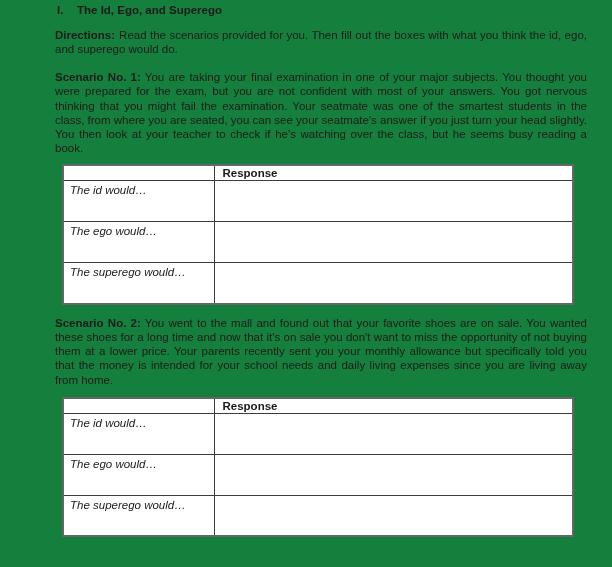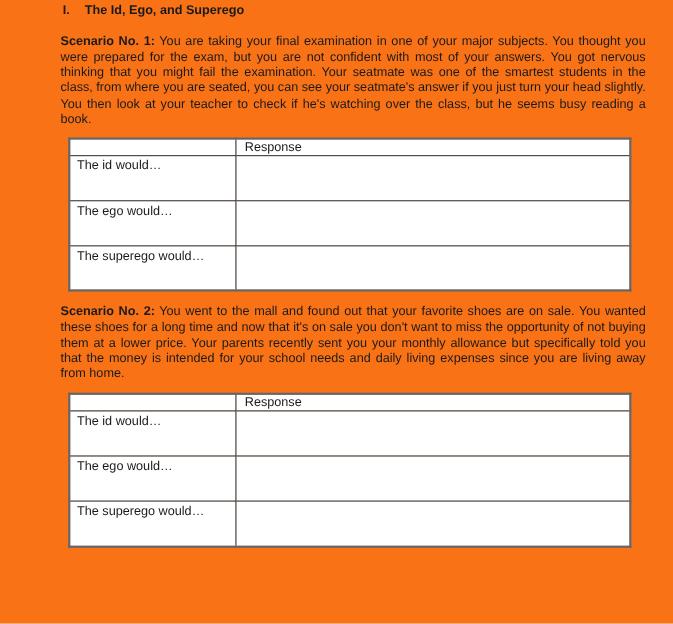--- a/index.html
+++ b/index.html
@@ -6,21 +6,21 @@
   html, body { background: #ffffff; }
   body {
     width: 612px; height: 567px;
     font-family: "Liberation Sans", "DejaVu Sans", sans-serif;
     color: #1a1a1a;
     overflow: hidden;
   }
   .page {
     position: relative;
     width: 612px; height: 567px;
-    background: #f97316;
+    background: #15803d;
   }
   .content {
     position: absolute;
     left: 55px; top: 3px;
     width: 532px;
     font-size: 11.5px;
     line-height: 14.2px;
   }
   .heading {
     font-weight: bold;
@@ -49,43 +49,46 @@
   .table-2 { margin-top: 10px; }
   table.resp-table td {
     border: 1.5px solid #3c3c3c;
     vertical-align: top;
     font-size: 11.5px;
     line-height: 13px;
     background: #ffffff;
   }
   tr.hdr td { height: 11px; }
   td.resp-hdr {
-    font-weight: normal;
+    font-weight: bold;
     padding: 1px 0 0 8px;
   }
-  tr.body-row td { height: 41px; }
+  tr.body-row td { height: 41px; font-style: italic; }
   td.label-cell {
     padding: 3px 4px 0 6px;
   }
   td.resp-cell {
     padding: 3px 4px 0 6px;
   }
   .c1 { width: 151px; }
   .c2 { width: 359px; }
 </style>
 </head>
 <body>
 
 <div class="page">
   <div class="content">
 
     <div class="heading">
       <span class="heading-num">I.</span><span>The Id, Ego, and Superego</span>
     </div>
 
+    <div class="para directions">
+      <span class="lead">Directions:</span><span>Read the scenarios provided for you. Then fill out the boxes with what you think the id, ego, and superego would do.</span>
+    </div>
 
     <div class="para scenario-1">
       <span class="lead">Scenario No. 1:</span><span>You are taking your final examination in one of your major subjects. You thought you were prepared for the exam, but you are not confident with most of your answers. You got nervous thinking that you might fail the examination. Your seatmate was one of the smartest students in the class, from where you are seated, you can see your seatmate's answer if you just turn your head slightly. You then look at your teacher to check if he's watching over the class, but he seems busy reading a book.</span>
     </div>
 
     <table class="resp-table table-1">
       <colgroup>
           <col class="c1">
           <col class="c2">
         </colgroup>

